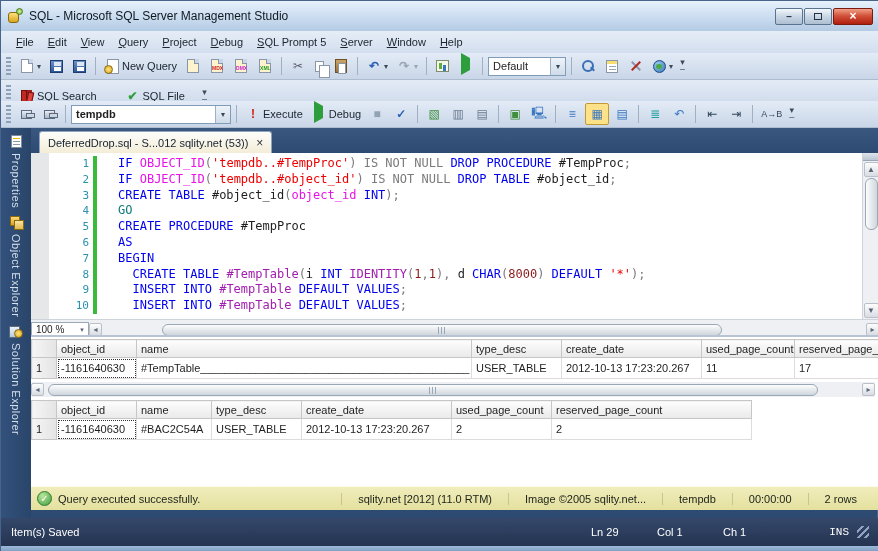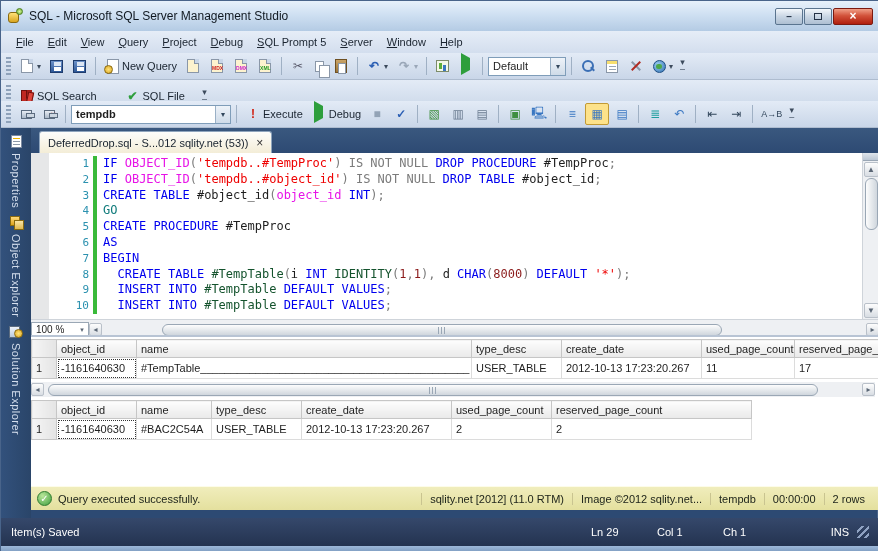--- a/index.html
+++ b/index.html
@@ -106,24 +106,24 @@
   .doc-tab .t { font-size:11px; color:#17222e; }
   .doc-tab .x { color:#333; font-size:12px; line-height:10px; }
 
   
   .editor { position:absolute; left:30px; top:152px; width:848px; height:166px; background:#fff; display:flex; }
   .ind-margin { width:18px; background:#e6e7e8; }
   .gutter { width:44px; padding-top:3px; text-align:right; }
   .gutter .ln { color:#2b91af; font-family:"DejaVu Sans Mono", monospace; font-size:11px; line-height:15.8px; padding-right:4px; }
   .changebar { width:4px; margin-top:3px; height:158px; background:#3aba3a; }
   .code { flex:1; padding:3px 0 0 6px; font-family:"DejaVu Sans Mono", monospace; font-size:12px; white-space:pre; overflow:hidden; }
-  .code-line { line-height:15.8px; height:15.8px; }
+  .code-line { line-height:15.8px; height:15.8px;margin-left:15px; }
   .tk-kw { color:#0000ee; } .tk-fn { color:#e713e7; } .tk-str { color:#ee0000; }
   .tk-gr { color:#7b7b7b; } .tk-num { color:#8b1a1a; } .tk-id { color:#1e1e1e; }
-  .tk-tbl { color:#14532d; } .tk-go { color:#0e7a7a; }
+  .tk-tbl { color:#a21caf; } .tk-go { color:#0e7a7a; }
 
   .vscroll { width:17px; background:#eef0f3; border-left:1px solid #cfd4da; display:flex; flex-direction:column; align-items:center; }
   .vsplit { width:100%; height:8px; background:linear-gradient(180deg,#dfe5ec,#bcc7d4); border-bottom:1px solid #9aa7b5; }
   .sbtn { width:15px; height:15px; display:flex; align-items:center; justify-content:center; font-size:8px; color:#5a6675;
     background:linear-gradient(180deg,#fdfdfd,#d8dde3); border:1px solid #b9c0c9; border-radius:2px; margin:1px 0; }
   .vthumb { width:13px; height:52px; background:linear-gradient(90deg,#fdfdfd,#cfd6dd); border:1px solid #9aa7b5; border-radius:6px; }
   .vfill { flex:1; }
 
   .hscroll-row { position:absolute; left:30px; top:318px; width:848px; height:20px; background:#eef0f3; border-top:1px solid #cfd4da; display:flex; align-items:center; }
   .zoom-combo { width:58px; height:15px; background:#fff; border:1px solid #9aa7b5; display:flex; align-items:center; padding-left:4px; font-size:10px; }
@@ -146,28 +146,28 @@
   table.grid { border-collapse:collapse; table-layout:fixed; font-size:11px; margin-top:2px; }
   .grid th { background:linear-gradient(180deg,#fdfdfd,#e9e9e9); border:1px solid #c6c6c6; font-weight:normal; text-align:left; padding:1px 4px; height:18px; overflow:hidden; white-space:nowrap; }
   .grid td { border:1px solid #dcdcdc; padding:2px 4px; height:21px; overflow:hidden; white-space:nowrap; background:#fff; }
   .grid td.rowhdr, .grid th.rowhdr { background:linear-gradient(90deg,#f5f5f5,#e4e4e4); border-color:#c6c6c6; text-align:left; }
   .grid td.focus { outline:1px dotted #333; outline-offset:-2px; }
 
   .mid-scroll { position:relative; margin-top:3px; height:15px; width:844px; background:#eef0f3; display:flex; align-items:center; }
 
   .qstatus { position:absolute; left:30px; top:485px; width:848px; height:24px; background:linear-gradient(180deg,#f0edbc,#e4e09e); border-top:1px solid #fdfce9; display:flex; align-items:center; padding:0 6px; font-size:11px; color:#20261c; }
   .qcheck { width:15px; height:15px; border-radius:50%; background:radial-gradient(circle at 35% 30%,#b9e79a,#3f9e3f); border:1px solid #2e7a2e; color:#fff; font-size:10px; display:flex; align-items:center; justify-content:center; margin-right:6px; }
-  .qseg { padding:0 8px; border-left:1px solid #c9c490; white-space:nowrap; }
+  .qseg { padding:0 16px; border-left:1px solid #c9c490; white-space:nowrap; }
   .qspacer { flex:1; }
 
   
   .statusbar { position:absolute; left:0; top:517px; width:878px; height:28px; background:linear-gradient(180deg,#35486b,#243350); color:#fff; display:flex; align-items:center; padding:0 10px; font-size:11px; }
   .sb-right { margin-left:auto; display:flex; }
   .sb-item { width:66px; }
-  .sb-item.ins { width:60px; text-align:right; }
+  .sb-item.ins { width:60px; text-align:right;font-family:Liberation Mono, monospace; }
   .sizegrip { width:12px; height:12px; margin-left:8px;
     background:repeating-linear-gradient(135deg,transparent 0 3px,#8fa2c2 3px 5px); }
   .bottom-strip { position:absolute; left:0; top:545px; width:878px; height:6px; background:linear-gradient(180deg,#9db8d9,#7e9cc0); }
 </style>
 </head>
 <body>
 
 <div class="app">
 
   <div class="titlebar">
@@ -510,21 +510,21 @@
           </tbody>
         </table>
       </div>
   </div>
 
   <div class="qstatus">
     <span class="qcheck">✓</span>
     <span>Query executed successfully.</span>
     <span class="qspacer"></span>
     <span class="qseg">sqlity.net [2012] (11.0 RTM)</span>
-    <span class="qseg">Image ©2012 sqlity.net...</span>
+    <span class="qseg">Image ©2005 sqlity.net...</span>
     <span class="qseg">tempdb</span>
     <span class="qseg">00:00:00</span>
     <span class="qseg">2 rows</span>
   </div>
 
   <div class="statusbar">
     <span>Item(s) Saved</span>
     <span class="sb-right">
       <span class="sb-item">Ln 29</span>
       <span class="sb-item">Col 1</span>

